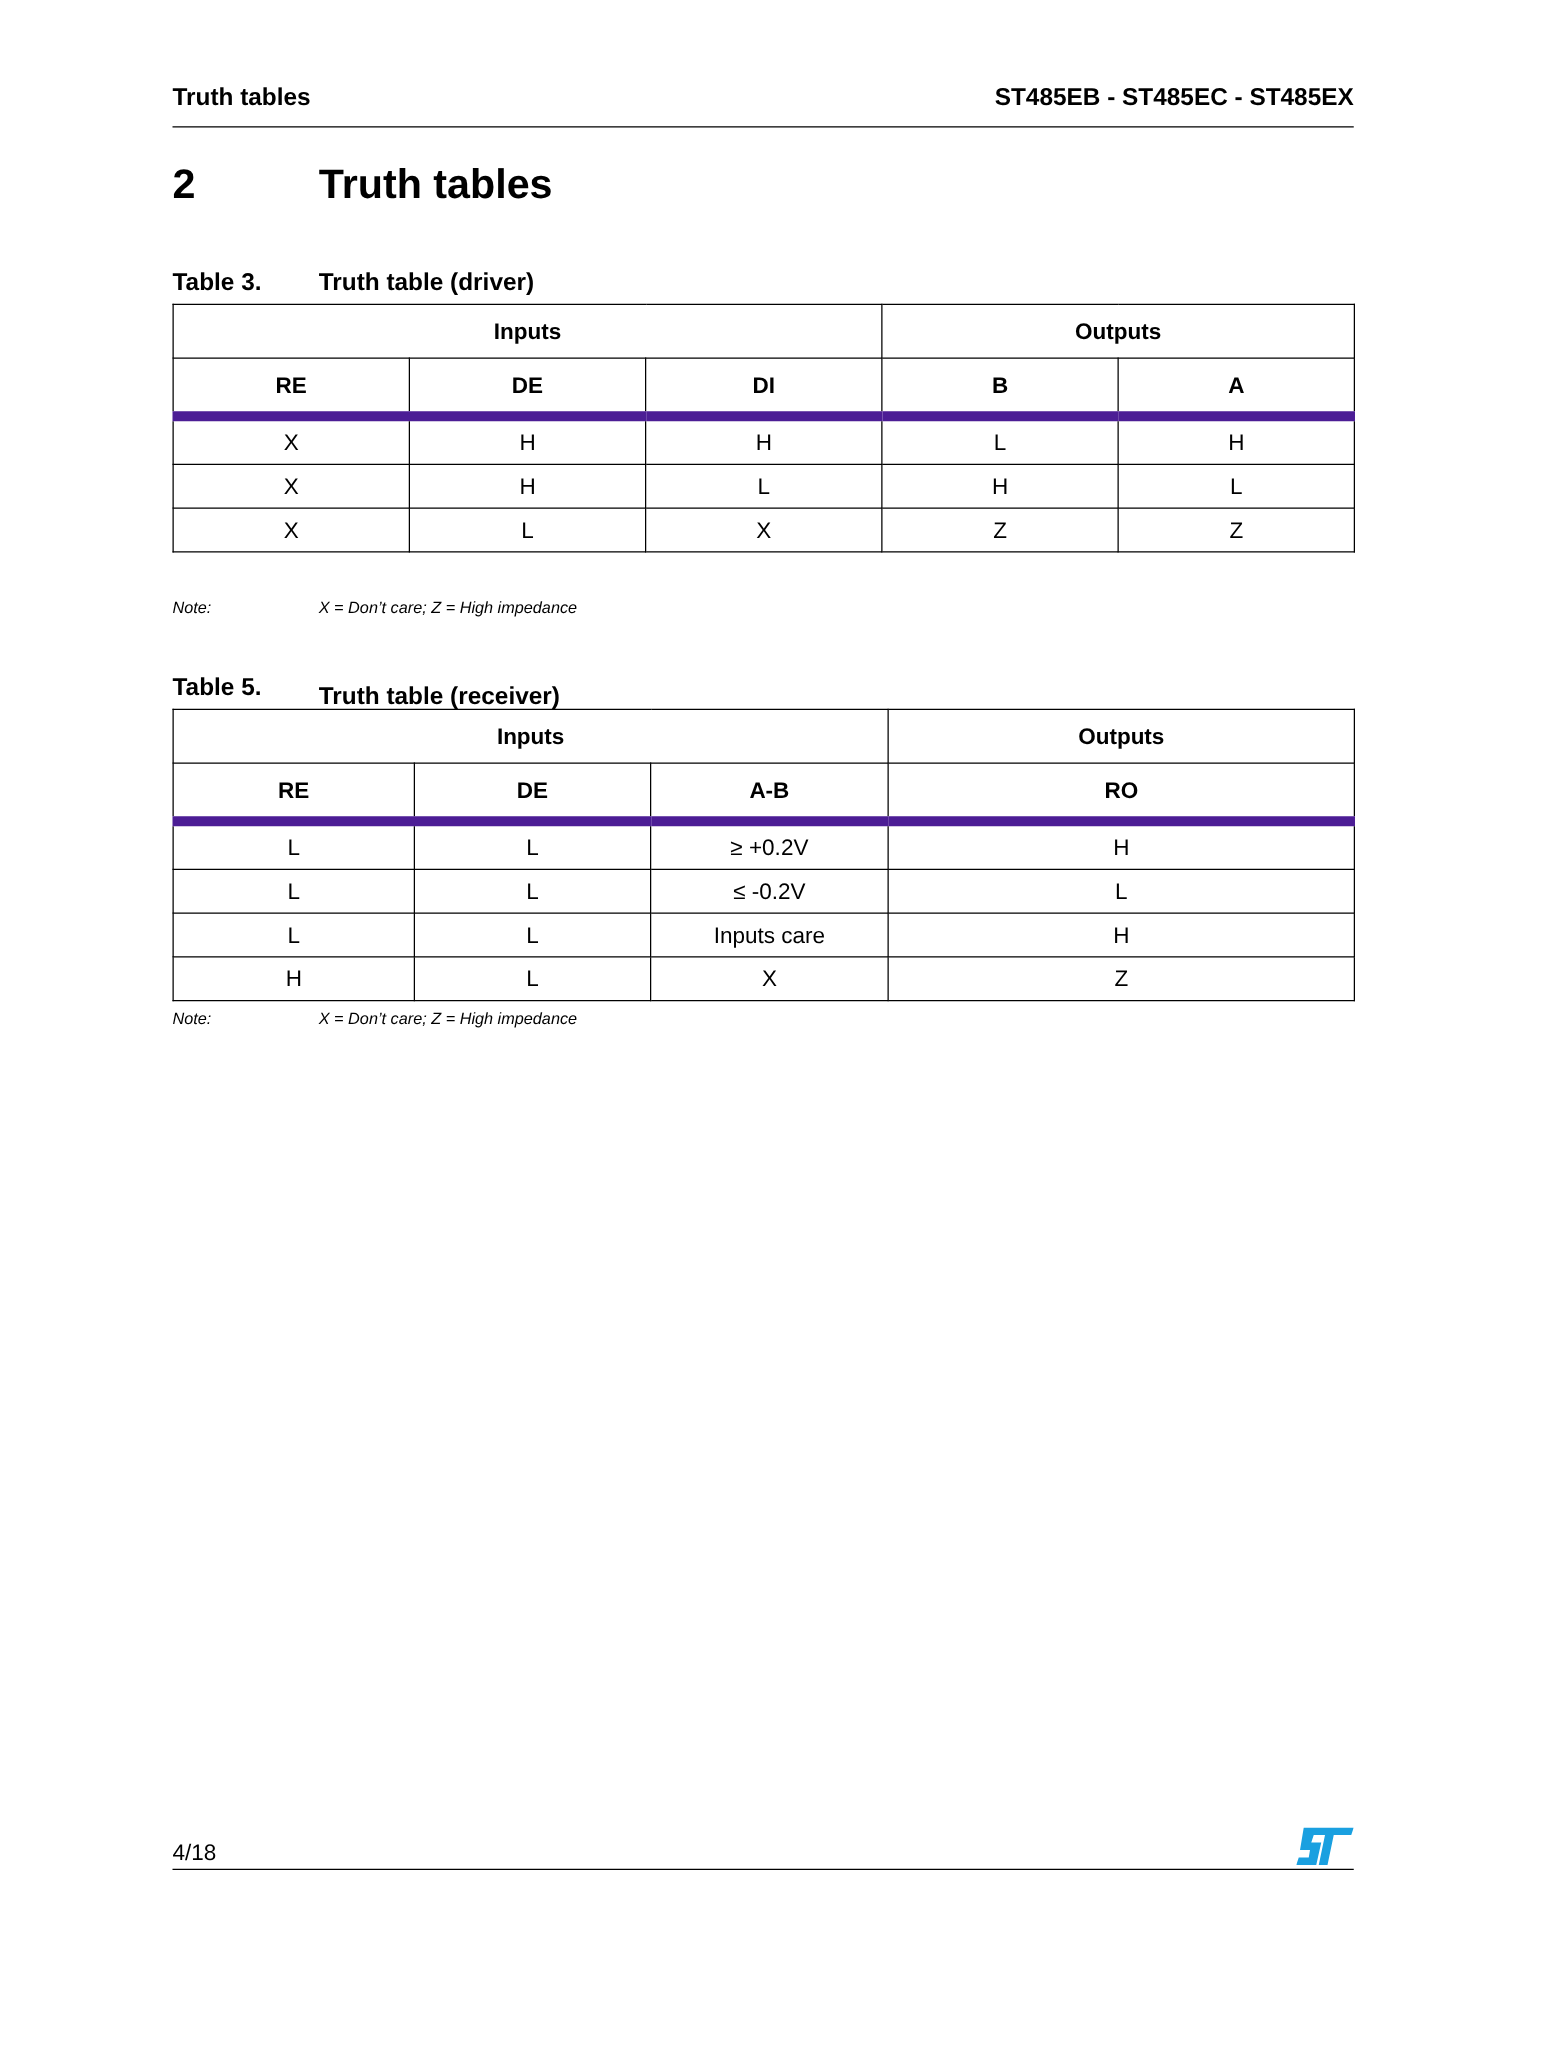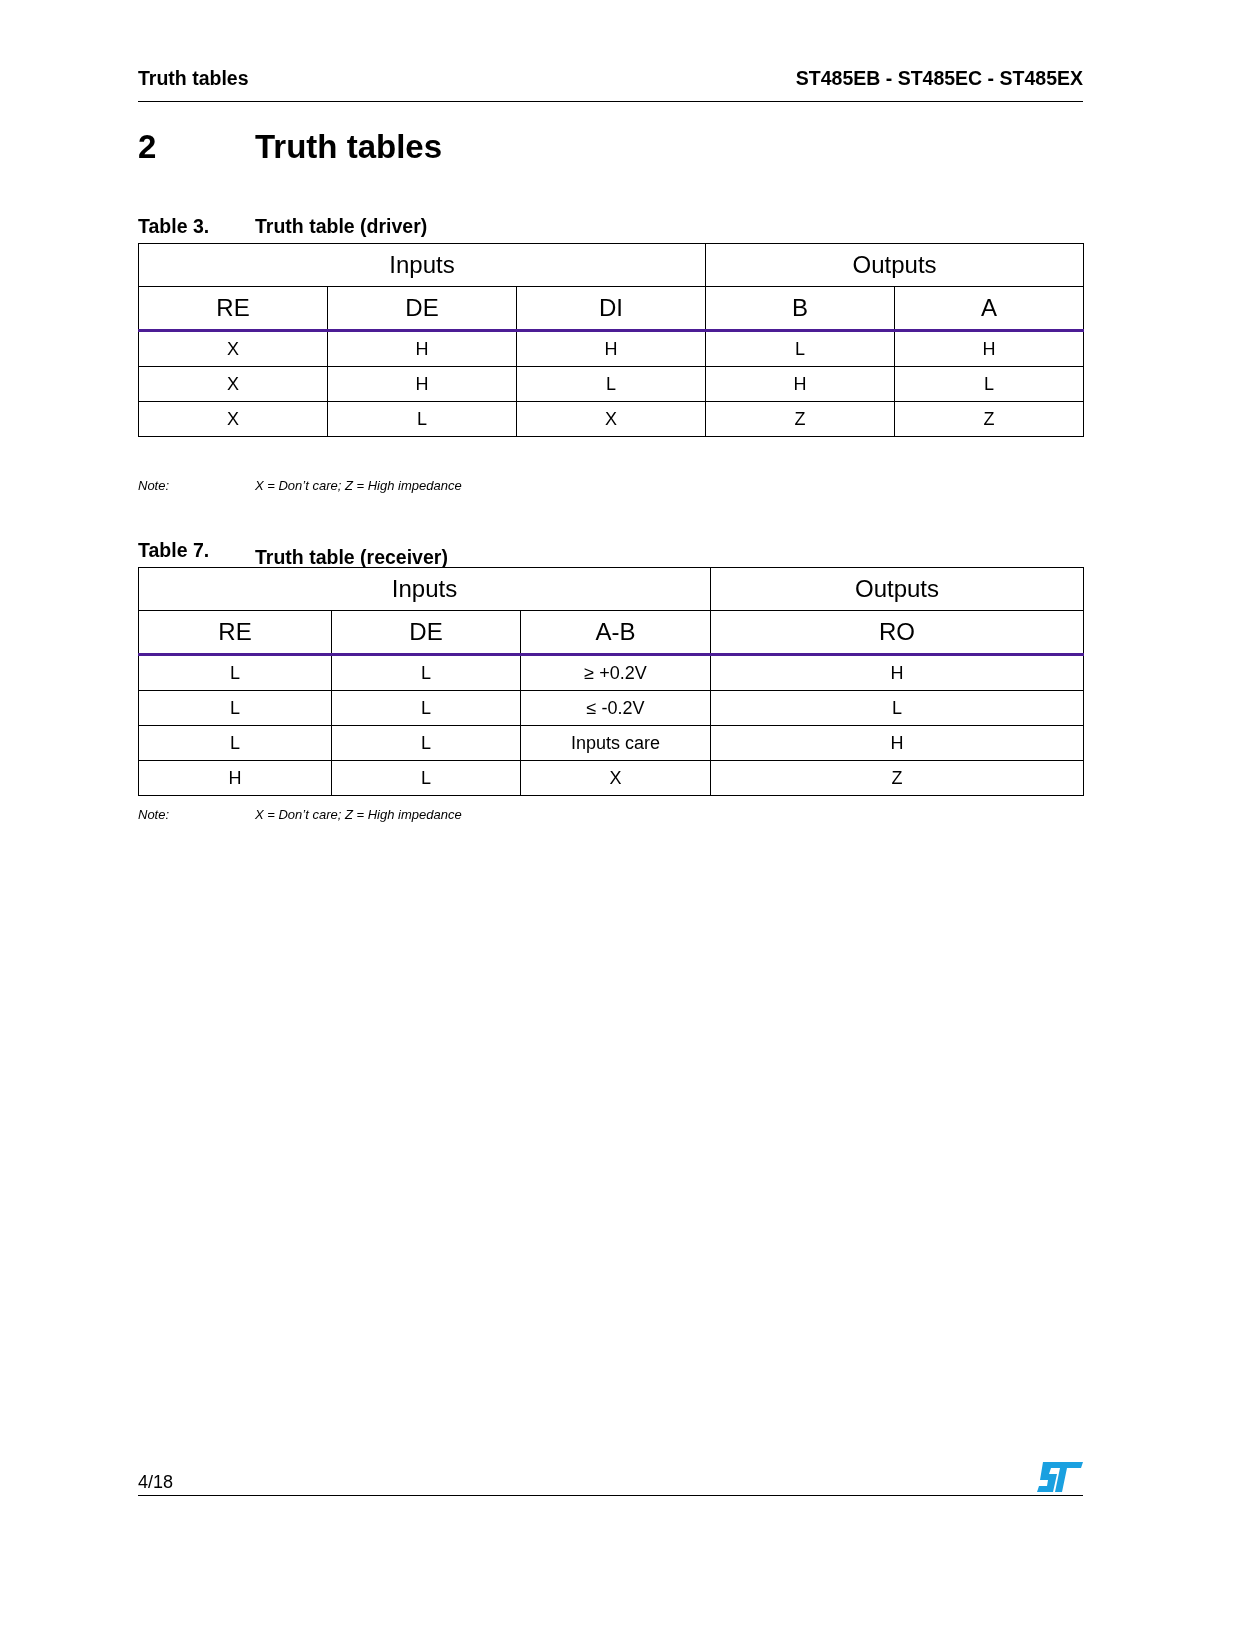--- a/index.html
+++ b/index.html
@@ -21,23 +21,23 @@
   .cap-title { left: 255px; }
 
   table.tt {
     position: absolute; left: 138px; width: 945px;
     border-collapse: collapse; table-layout: fixed;
     font-size: 18px;
   }
   table.tt td, table.tt th {
     border: 1.3px solid #000; text-align: center; padding: 0;
   }
-  table.tt th { font-weight: normal; height: 42px; font-size: 24px; }
+  table.tt th { font-weight: bold; height: 42px; font-size: 18px; }
   table.tt td { height: 34px; font-weight: normal; }
-  table.tt tr.colhdr th { border-bottom: 3px solid #4c1d95; }
+  table.tt tr.colhdr th { border-bottom: 8px solid #4c1d95; }
 
   .note { font-size: 13px; font-style: italic; }
   .note-label { left: 138px; }
   .note-text { left: 255px; }
 
   .ftr-page { left: 138px; top: 1472px; font-size: 18px; }
   .ftr-rule { left: 138px; width: 945px; top: 1495px; height: 0; border-top: 1.5px solid #000; }
   .st-logo { left: 1037px; top: 1462px; width: 46px; height: 30px; }
 </style>
 </head>
@@ -93,21 +93,21 @@
     <td>X</td>
     <td>Z</td>
     <td>Z</td>
   </tr>
 </tbody>
   </table>
 
 <div class="abs note note-label" style="top:478px;">Note:</div>
 <div class="abs note note-text" style="top:478px;">X = Don’t care; Z = High impedance</div>
 
-<div class="abs caption cap-num" style="top:539px;">Table 7.</div>
+<div class="abs caption cap-num" style="top:539px;">Table 5.</div>
 <div class="abs caption cap-title" style="top:546px;">Truth table (receiver)</div>
 
 <table class="tt" style="top:567px;">
   <colgroup>
     <col style="width:193px">
       <col style="width:189px">
       <col style="width:190px">
       <col style="width:373px">
   </colgroup>
   <tbody>

